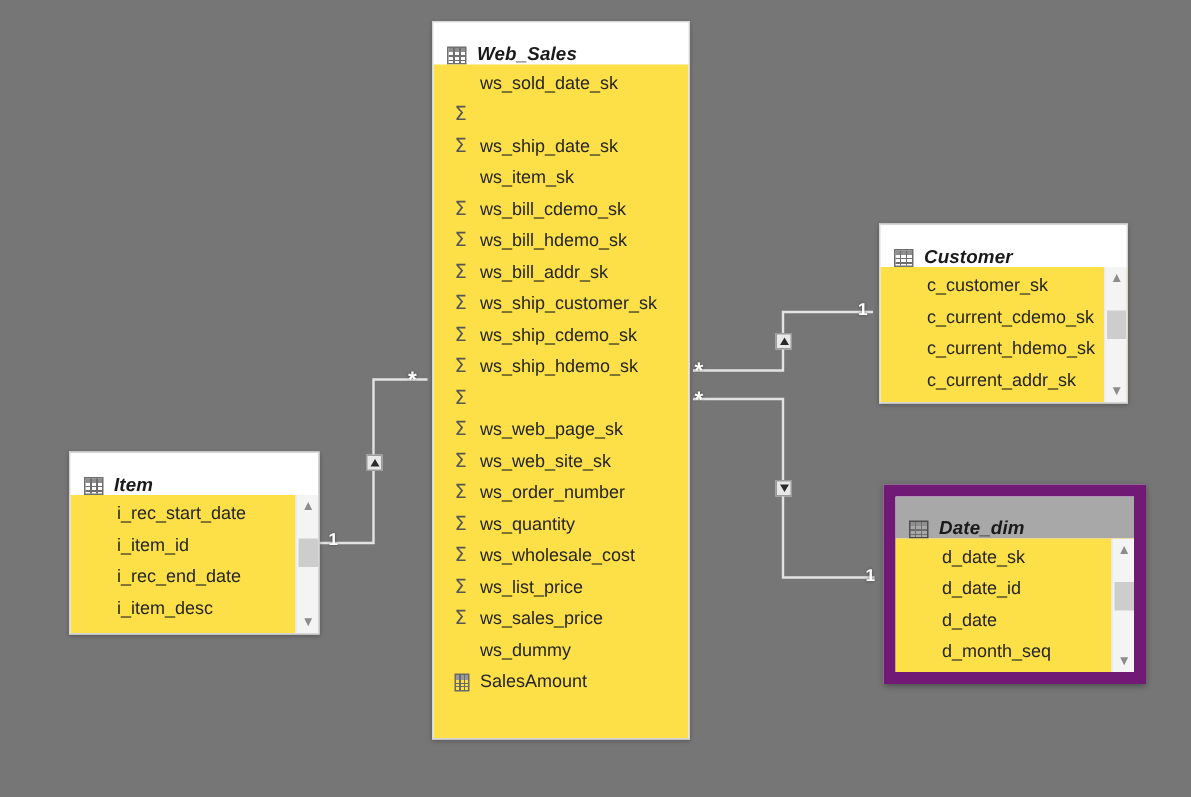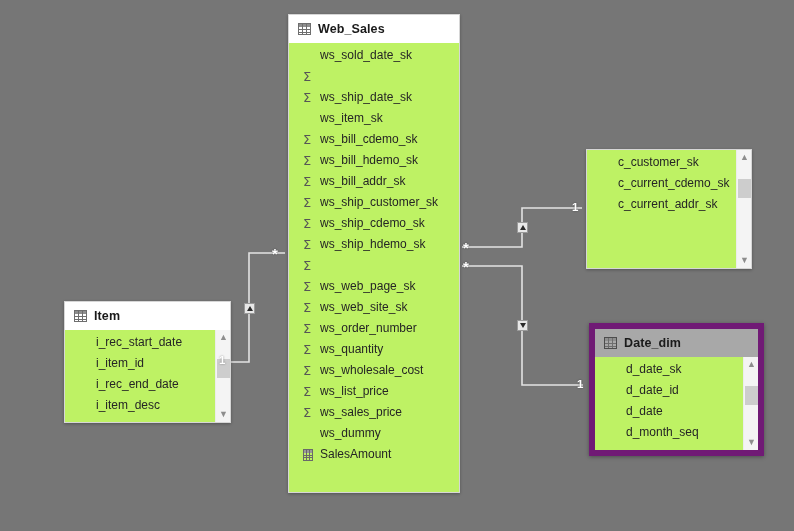--- a/index.html
+++ b/index.html
@@ -23,47 +23,48 @@
     position: absolute;
     background: #fbfbfb;
     box-sizing: border-box;
     border: 1px solid #d6d6d6;
     box-shadow: 0 1px 3px rgba(0,0,0,0.28);
     display: flex;
     flex-direction: column;
     overflow: hidden;
   }
   .table-card.selected {
-    border: 6px solid #701a75;
+    border: 8px solid #701a75;
     box-shadow: 0 1px 4px rgba(0,0,0,0.35);
   }
   .card-header {
     height: 28px;
     flex: 0 0 28px;
     display: flex;
-    align-items: center;
+    align-items: flex-end;
     padding-left: 9px;
     background: #ffffff;
     box-sizing: border-box;
+    font-style: italic;
   }
   .selected .card-header {
     background: #a8a8a8;
   }
   .card-title {
     font-size: 12.5px;
     font-weight: bold;
     color: #1a1a1a;
     letter-spacing: 0.1px;
     margin-left: 7px;
     white-space: nowrap;
   }
   .card-body {
     position: relative;
     flex: 1 1 auto;
-    background: #bef264;
+    background: #fde047;
     overflow: hidden;
   }
   .field-list {
     position: absolute;
     top: 0;
     left: 0;
     right: 0;
     padding-top: 2px;
   }
   .field-row {
@@ -333,29 +334,37 @@
             <div class="field-row">
               <span class="field-icon">
                 <span class="measure-ico"></span>
               </span>
               <span class="field-name">SalesAmount</span>
             </div>
           </div>
         </div>
       </div>
       <div class="table-card" style="left: 586px; top: 149px; width: 166px; height: 120px;">
+        <div class="card-header">
+          <span class="tbl-ico"></span>
+          <span class="card-title">Customer</span>
+        </div>
         <div class="card-body">
           <div class="field-list">
             <div class="field-row">
               <span class="field-icon"></span>
               <span class="field-name">c_customer_sk</span>
             </div>
             <div class="field-row">
               <span class="field-icon"></span>
               <span class="field-name">c_current_cdemo_sk</span>
+            </div>
+            <div class="field-row">
+              <span class="field-icon"></span>
+              <span class="field-name">c_current_hdemo_sk</span>
             </div>
             <div class="field-row">
               <span class="field-icon"></span>
               <span class="field-name">c_current_addr_sk</span>
             </div>
           </div>
           <div class="vscroll">
             <div class="arrow up">▲</div>
             <div class="thumb" style="top: 29px; height: 19px;"></div>
             <div class="arrow dn">▼</div>
@@ -386,21 +395,21 @@
               <span class="field-name">d_month_seq</span>
             </div>
           </div>
           <div class="vscroll">
             <div class="arrow up">▲</div>
             <div class="thumb" style="top: 29px; height: 19px;"></div>
             <div class="arrow dn">▼</div>
           </div>
         </div>
       </div>
-      <div class="table-card" style="left: 46px; top: 301px; width: 167px; height: 122px; margin-left: 18px;">
+      <div class="table-card" style="left: 46px; top: 301px; width: 167px; height: 122px;">
         <div class="card-header">
           <span class="tbl-ico"></span>
           <span class="card-title">Item</span>
         </div>
         <div class="card-body">
           <div class="field-list">
             <div class="field-row">
               <span class="field-icon"></span>
               <span class="field-name">i_rec_start_date</span>
             </div>

